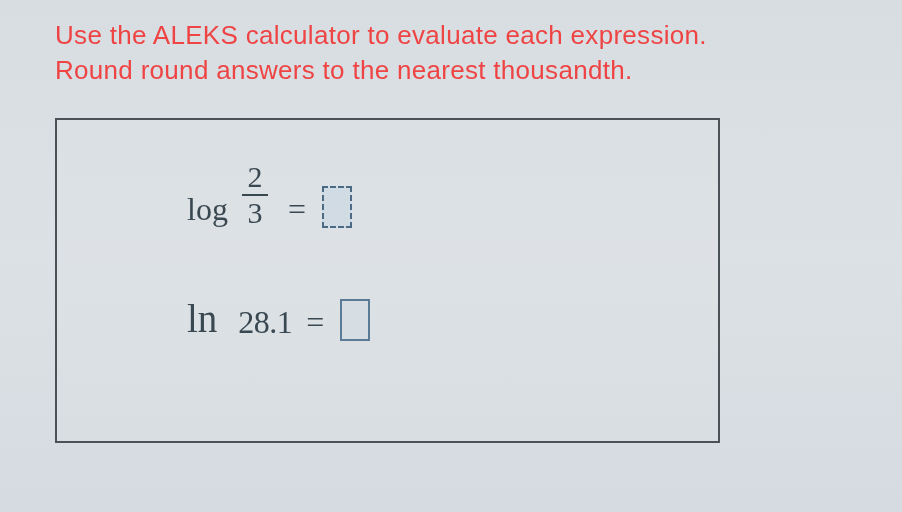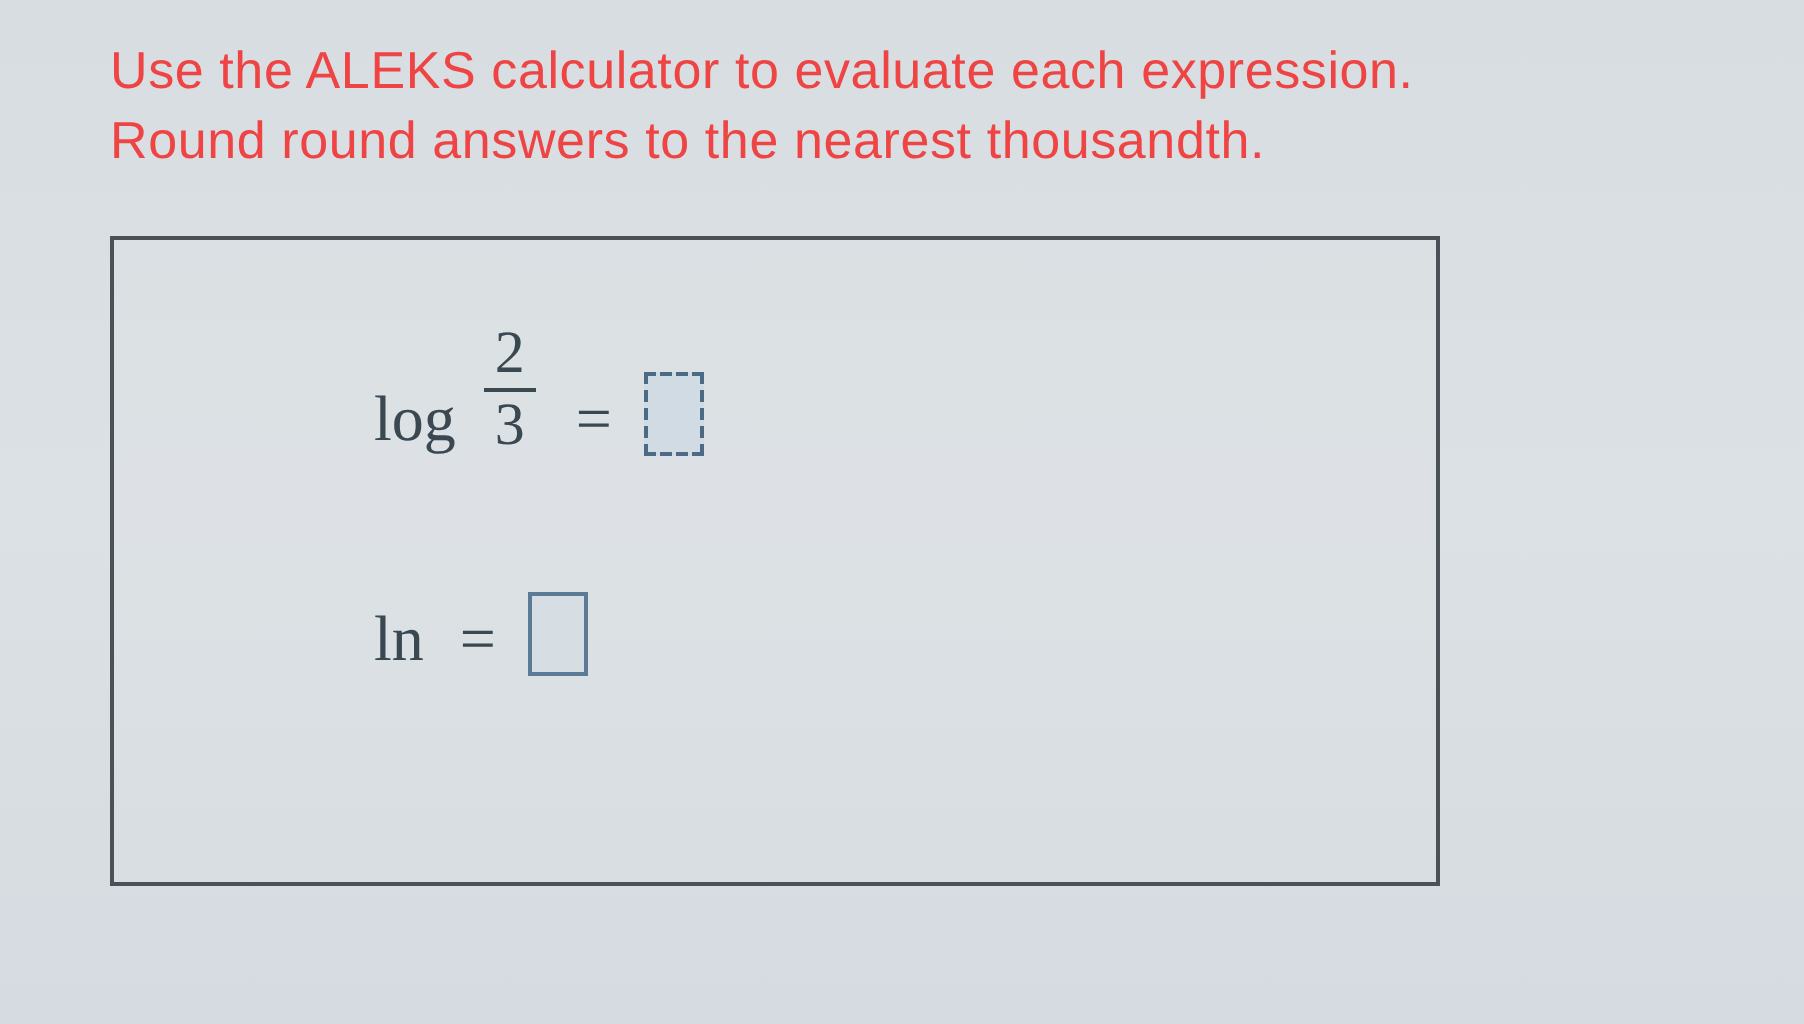--- a/index.html
+++ b/index.html
@@ -69,22 +69,22 @@
     }
     .frac-den {
       font-size: 30px;
       padding: 2px 4px 0 4px;
     }
     .equals {
       margin: 0 16px 0 14px;
       font-size: 32px;
     }
     .ln-label {
-      font-size: 32px;
-      margin-right: 4px;
+      font-size: 39px;
+      margin-right: 21px;
     }
     .ln-arg {
       font-size: 32px;
       letter-spacing: -0.5px;
     }
     .answer-input {
       width: 30px;
       height: 42px;
       border: 2px solid #5a7a95;
       background: rgba(200, 215, 225, 0.25);
@@ -115,17 +115,18 @@
       <span class="frac-num">2</span>
       <span class="frac-bar"></span>
       <span class="frac-den">3</span>
     </span>
     <span class="equals">=</span>
     <input type="text" class="answer-input selected" value="" style="">
   </div>
 
   <div class="expr-row expr2">
     <span class="ln-label">ln</span>
+    <span class="ln-arg">28.1</span>
     <span class="equals">=</span>
     <input type="text" class="answer-input" value="" style="">
   </div>
 
 </div>
 
 </body></html>

